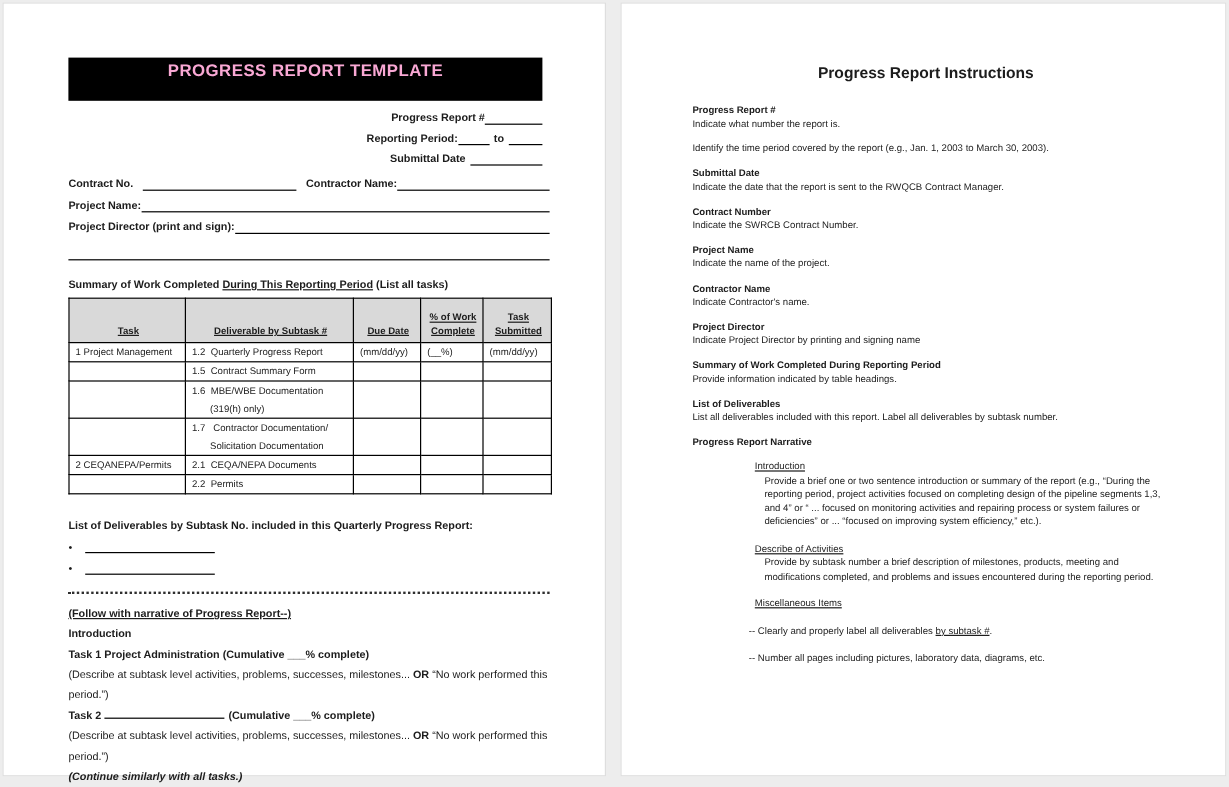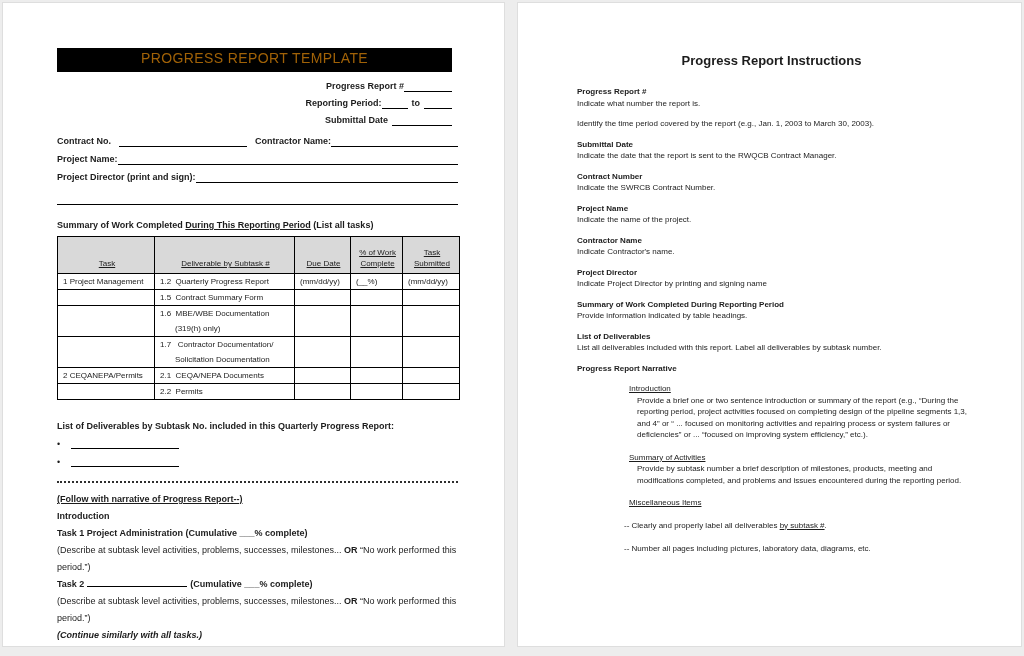--- a/index.html
+++ b/index.html
@@ -10,22 +10,22 @@
   }
   .page{
     position:absolute;top:2px;background:#ffffff;height:645px;
     border:1px solid #dedede;box-sizing:border-box;
   }
   .page-left{left:2px;width:503px;padding:45px 46px 0 54px;}
   .page-right{left:517px;width:505px;padding:50px 55px 0 59px;}
 
   
   .title-bar{
-    background:#000;color:#a16207;text-align:center;
-    font-weight:normal;font-size:14px;line-height:20px;height:24px;
+    background:#000;color:#f9a8d4;text-align:center;
+    font-weight:bold;font-size:14px;line-height:20px;height:36px;
     letter-spacing:.4px;margin-right:6px;
   }
   .meta-block{margin-top:9px;font-size:9px;font-weight:bold;}
   .meta-row{display:flex;justify-content:flex-end;align-items:flex-end;
     margin-bottom:6px;line-height:11px;margin-right:6px;}
   .fill{display:inline-block;border-bottom:1px solid #000;height:10px;}
   .w48{width:48px}.w26{width:26px}.w28{width:28px}.w60{width:60px}
   .w108{width:108px}.w128{width:128px}
   .grow{flex:1 1 auto}
   .field-rows{margin-top:10px;font-size:9px;}
@@ -34,21 +34,21 @@
   .gap8{width:8px}.gap4{width:4px}
   .solo-line{border-bottom:1px solid #000;height:12px;margin-top:9px;}
 
   .summary-heading{margin-top:15px;font-size:9px;font-weight:bold;}
   .summary-heading u{text-underline-offset:1px;}
 
   table.task-table{border-collapse:collapse;margin-top:6px;width:402px;
     font-size:8px;table-layout:fixed;}
   .task-table td,.task-table th{border:1px solid #000;padding:2px 3px 2px 5px;
     line-height:11px;vertical-align:bottom;text-align:left;box-sizing:border-box;}
-  .task-table th{background:#d9d9d9;font-weight:normal;text-align:center;
+  .task-table th{background:#d9d9d9;font-weight:bold;text-align:center;
     text-decoration:underline;height:37px;padding-bottom:4px;}
   .col-task{width:97px}.col-del{width:140px}.col-due{width:56px}
   .col-pct{width:52px}.col-sub{width:57px}
   .task-table td{height:15px;white-space:pre-wrap;}
   .d2{display:block;padding-left:15px;margin-top:4px;}
 
   .deliv-heading{margin-top:21px;font-size:9px;font-weight:bold;}
   .bullet-row{display:flex;align-items:flex-end;margin-top:7px;font-size:9px;line-height:10px;}
   .bullet-glyph{width:14px;font-size:9px;}
   .dotted-line{border-bottom:2px dotted #2e2e2e;height:6px;margin:8px 0 4px 0;}
@@ -250,21 +250,21 @@
     <div class="sec-title">Progress Report Narrative</div>
 
   </div>
 
   <div class="narr-block">
     <div class="narr-sub">
       <div class="sub-title">Introduction</div>
       <div class="sub-body">Provide a brief one or two sentence introduction or summary of the report (e.g., “During the reporting period, project activities focused on completing design of the pipeline segments 1,3, and 4” or “ ... focused on monitoring activities and repairing process or system failures or deficiencies” or ... “focused on improving system efficiency,” etc.).</div>
     </div>
     <div class="narr-sub">
-      <div class="sub-title">Summary of Activities</div>
+      <div class="sub-title">Describe of Activities</div>
       <div class="sub-body">Provide by subtask number a brief description of milestones, products, meeting and modifications completed, and problems and issues encountered during the reporting period.</div>
     </div>
     <div class="narr-sub">
       <div class="sub-title">Miscellaneous Items</div>
 
     </div>
   </div>
 
   <div class="misc-item"><span>-- Clearly and properly label all deliverables </span><u>by subtask #</u><span>.</span></div>
   <div class="misc-item"><span>-- Number all pages including pictures, laboratory data, diagrams, etc.</span><u></u><span></span></div>

